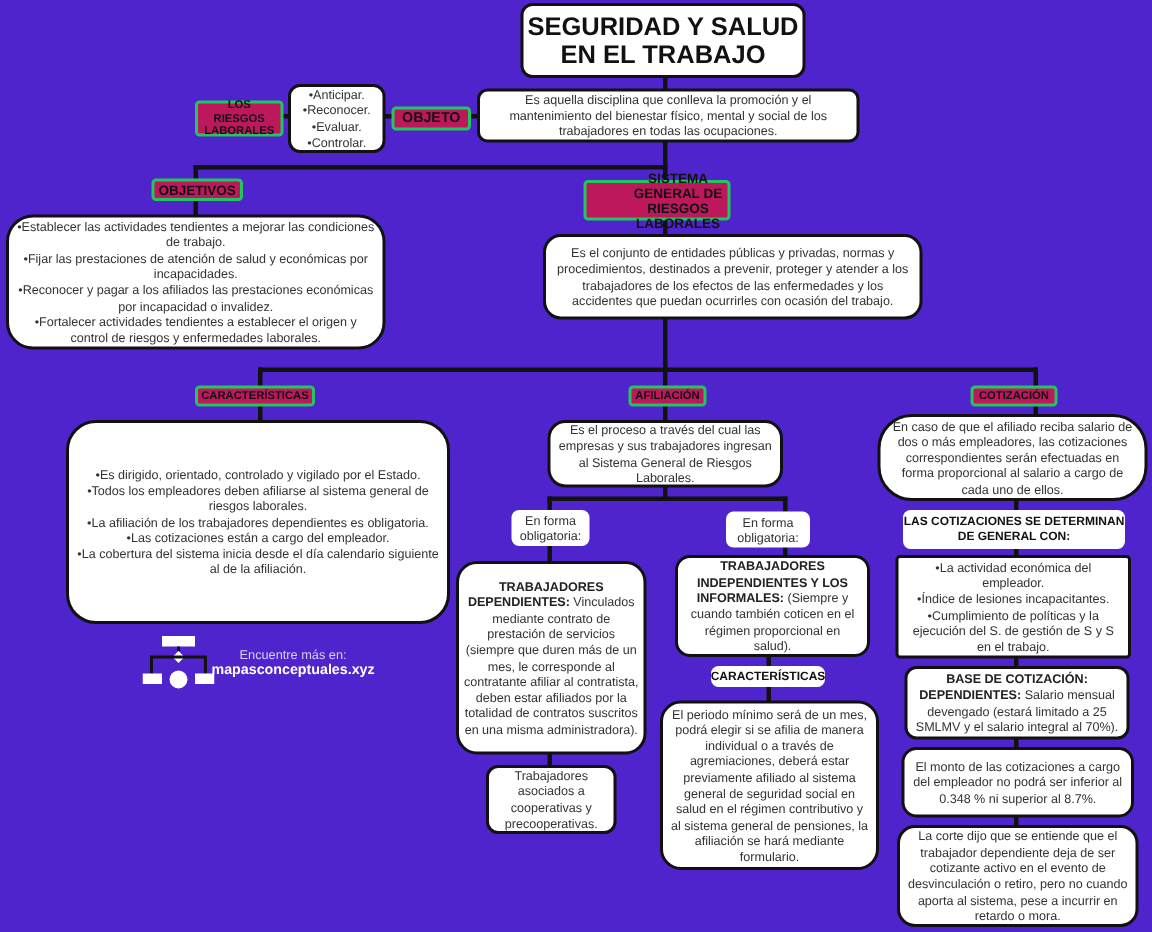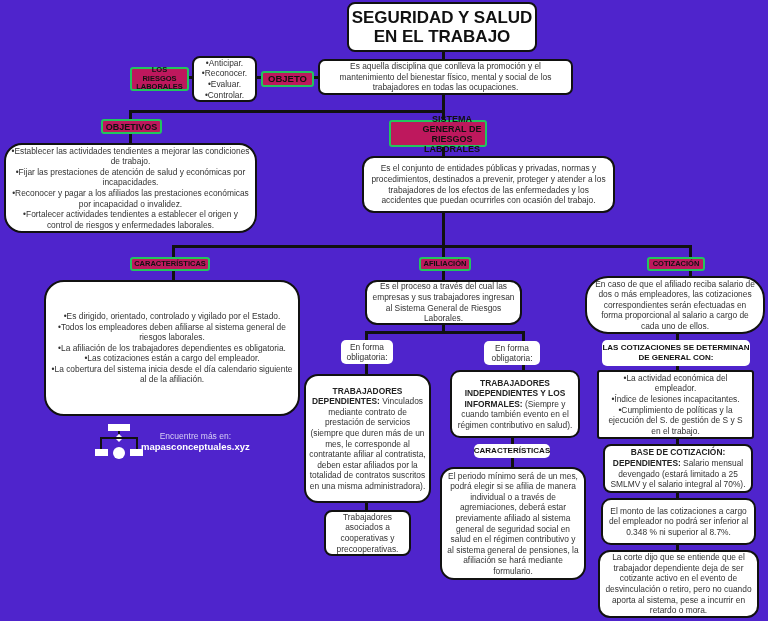--- a/index.html
+++ b/index.html
@@ -156,21 +156,21 @@
     <span>Vinculados mediante contrato de prestación de servicios (siempre que duren más de un mes, le corresponde al contratante afiliar al contratista, deben estar afiliados por la totalidad de contratos suscritos en una misma administradora).</span>
   </span>
 </div>
 <div class="box" style="left:324px;top:510px;width:87px;height:46px;border-radius:8px;">
   <span>Trabajadores asociados a cooperativas y precooperativas.</span>
 </div>
 
 <div class="box" style="left:450px;top:370px;width:130px;height:68px;border-radius:10px;">
   <span>
     <span class="b">TRABAJADORES INDEPENDIENTES Y LOS INFORMALES: </span>
-    <span>(Siempre y cuando también evento en el régimen contributivo en salud).</span>
+    <span>(Siempre y cuando también coticen en el régimen proporcional en salud).</span>
   </span>
 </div>
 <div class="plain" style="left:474px;top:444px;width:76px;height:14px;font-weight:bold;color:#111;font-size:8px;">
   <span>CARACTERÍSTICAS</span>
 </div>
 <div class="box" style="left:440px;top:467px;width:146px;height:113px;border-radius:14px;">
   <span>El periodo mínimo será de un mes, podrá elegir si se afilia de manera individual o a través de agremiaciones, deberá estar previamente afiliado al sistema general de seguridad social en salud en el régimen contributivo y al sistema general de pensiones, la afiliación se hará mediante formulario.</span>
 </div>
 
 <div class="tag" style="left:647px;top:257px;width:58px;height:14px;font-size:7.5px;">COTIZACIÓN</div>

